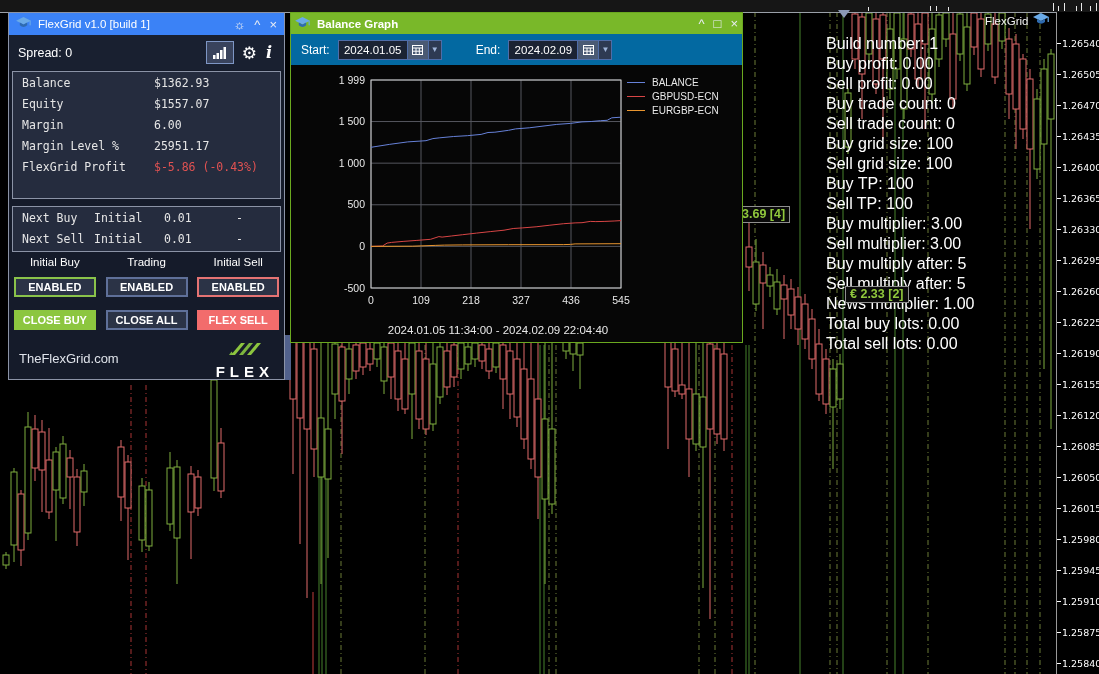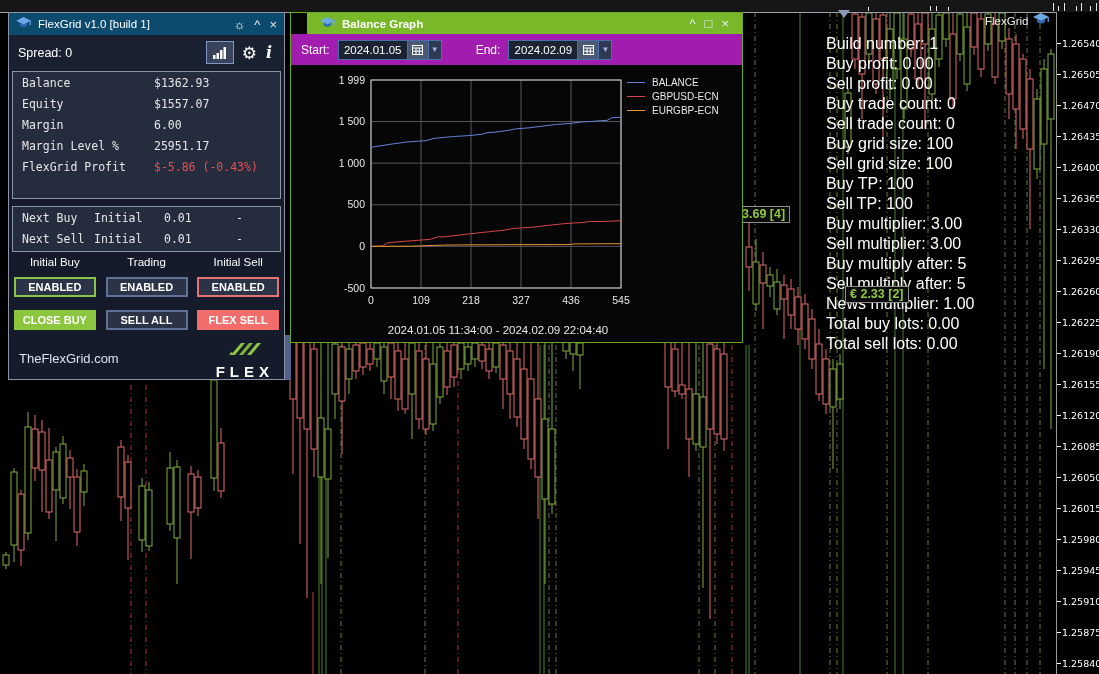--- a/index.html
+++ b/index.html
@@ -25,21 +25,21 @@
   #overlay-list{position:absolute;left:802px;top:34px;z-index:1;}
   .ov-item{height:20px;line-height:20px;font-size:16px;color:#fff;white-space:nowrap;padding-left:24px;}
   .pricetag{position:absolute;z-index:2;background:#0a0a0a;border:1px solid #8f8f8f;
             color:#90c83d;font-weight:bold;font-size:12.5px;line-height:15px;padding:0 4px;white-space:nowrap;}
   #badge-buy{left:737px;top:206px;}
   #badge-sell{left:845px;top:286px;}
   #panel-edge{position:absolute;left:285px;top:335px;width:6px;height:45px;background:#51618c;z-index:1;}
   
   #fg-window{position:absolute;left:8px;top:12px;width:277px;height:368px;background:#151b2a;
              border:1px solid #8b93a6;box-sizing:border-box;z-index:4;}
-  .fg-title{position:absolute;left:0;top:0;right:0;height:22px;background:#0c4a6e;display:flex;
+  .fg-title{position:absolute;left:0;top:0;right:0;height:22px;background:#3b82f6;display:flex;
             align-items:center;padding:0 7px;box-sizing:border-box;}
   .fg-title-text{flex:1;margin-left:7px;font-size:11.5px;color:#fff;}
   .tbtn{color:#e9edf4;font-size:13px;margin-left:9px;cursor:default;line-height:1;}
   .fg-toolbar{position:absolute;left:0;top:22px;right:0;height:35px;background:#192030;display:flex;
               align-items:center;padding:0 9px;box-sizing:border-box;}
   .spread{flex:1;font-size:12.5px;color:#fff;}
   .chart-btn{width:26px;height:21px;background:#39435c;border:1px solid #7e96c4;display:flex;
              align-items:center;justify-content:center;margin-right:8px;}
   .gear{font-size:17px;color:#fff;margin-right:9px;font-family:"DejaVu Sans",sans-serif;}
   .info{font-size:16px;color:#fff;font-style:italic;font-family:"DejaVu Serif",serif;
@@ -65,24 +65,24 @@
   .f-green{background:#8cc63f;} .f-slate{background:#2b3346;border:2px solid #5f7099;} .f-red{background:#f26c6c;}
   .fg-footer{position:absolute;left:0;bottom:2px;right:0;height:38px;display:flex;align-items:center;
              padding:0 10px;box-sizing:border-box;}
   .site{flex:1;font-size:13px;color:#dfe3ea;}
   .flex-logo{display:flex;align-items:center;gap:6px;font-size:15px;font-weight:bold;
              letter-spacing:5px;color:#fff;flex-direction:column;}
   
   #bg-window{position:absolute;left:290px;top:12px;width:453px;height:331px;background:#060606;
              border:1px solid #6aa81f;box-sizing:border-box;z-index:5;}
   .bg-title{position:absolute;left:0;top:0;right:0;height:21px;background:#79b829;display:flex;
-            align-items:center;padding:0 13px;box-sizing:border-box;margin-left:16px;}
+            align-items:center;padding:0 4px;box-sizing:border-box;}
   .bg-title-text{flex:1;margin-left:7px;font-size:11.5px;font-weight:bold;color:#fff;}
   .bg-toolbar{position:absolute;left:0;top:21px;right:0;height:31px;display:flex;align-items:center;
-              padding:0 10px;box-sizing:border-box;background:#a21caf;z-index:2;}
+              padding:0 10px;box-sizing:border-box;background:#0369a1;z-index:2;}
   .dlabel{font-size:12px;color:#fff;margin-right:8px;}
   .datefield{display:flex;height:20px;margin-right:34px;}
   .dval{width:68px;background:#1b2333;border:1px solid #4f6da8;color:#fff;font-size:11.5px;
         display:flex;align-items:center;justify-content:center;}
   .dcal{width:20px;background:#4a5a74;border:1px solid #4f6da8;border-left:none;display:flex;
         align-items:center;justify-content:center;}
   .ddrop{width:12px;background:#2e3a52;border:1px solid #4f6da8;border-left:none;display:flex;
          align-items:center;justify-content:center;font-size:8px;color:#9fb4d8;}
   #bgraph-svg{position:absolute;left:0;top:0;z-index:1;pointer-events:none;}
   #bg-legend{position:absolute;left:336px;top:62px;z-index:1;}
@@ -753,21 +753,21 @@
           </span>
         <span class="gcell">
             <span class="fbtn b-red">ENABLED</span>
           </span>
       </div>
       <div class="gbtn-row" style="margin-top:13px;">
         <span class="gcell">
             <span class="fbtn f-green">CLOSE BUY</span>
           </span>
         <span class="gcell">
-            <span class="fbtn f-slate">SELL ALL</span>
+            <span class="fbtn f-slate">CLOSE ALL</span>
           </span>
         <span class="gcell">
             <span class="fbtn f-red">FLEX SELL</span>
           </span>
       </div>
     </div>
 
     <div class="fg-footer">
       <span class="site">TheFlexGrid.com</span>
       <span class="flex-logo">

